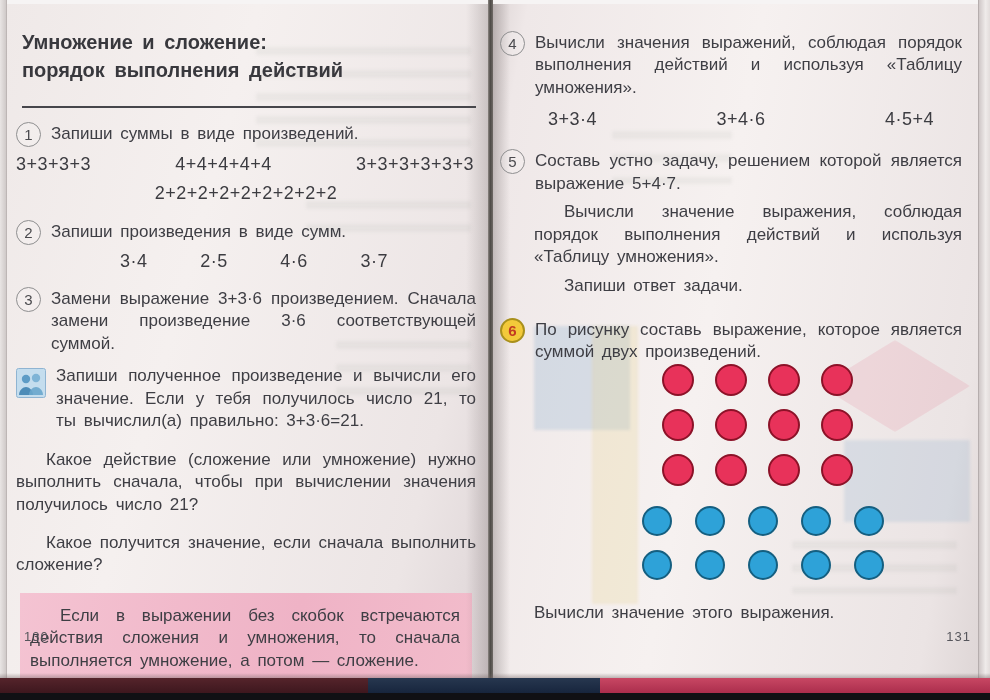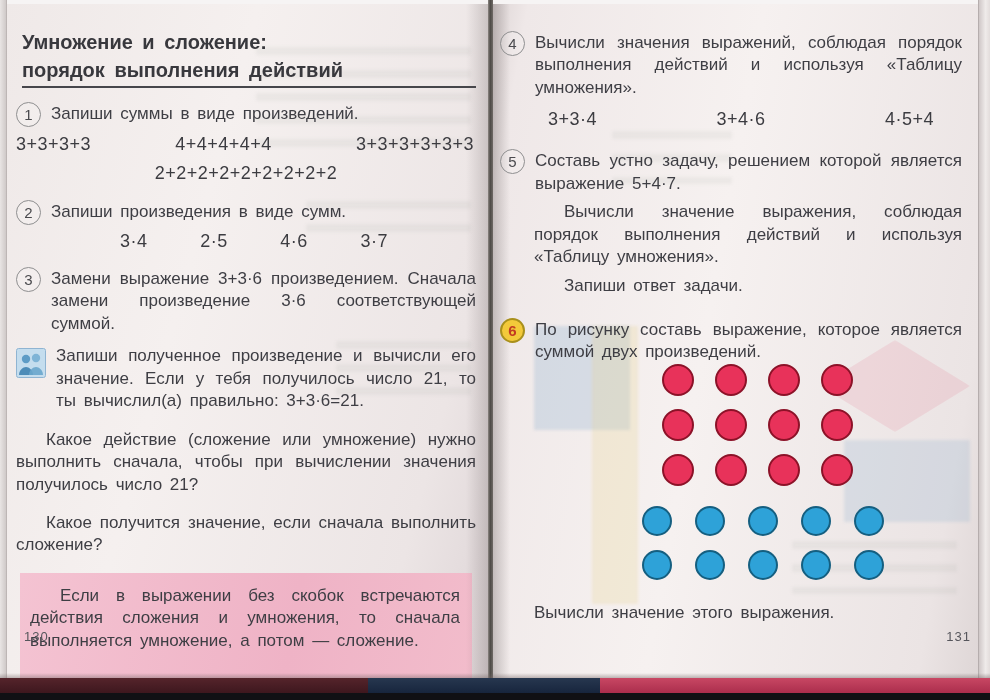--- a/index.html
+++ b/index.html
@@ -35,21 +35,21 @@
   .band.base   { left:0; bottom:0; width:990px; height:7px; background:#101014; }
 
   
   .content { position:relative; height:100%; }
   .page-left  .content { padding:24px 16px 0 10px; }
   .page-right .content { padding:28px 16px 0 42px; }
   p.body-text { font-size:17px; line-height:1.32; text-align:justify; color:#3e3e44; word-spacing:3px; }
   .indent { text-indent:30px; }
 
   .title { font-size:20px; font-weight:bold; line-height:1.4; color:#38383d; word-spacing:4px;
-    border-bottom:2.5px solid #46464b; padding-bottom:2px; margin-left:6px; }
+    border-bottom:2.5px solid #46464b; padding-bottom:22px; margin-left:6px; }
 
   .ex-head { display:flex; align-items:flex-start; gap:10px; }
   .ex-num { flex:0 0 auto; width:25px; height:25px; border:1.6px solid #8f8f90; border-radius:50%;
     font-size:15px; color:#4a4a4e; display:flex; align-items:center; justify-content:center; margin-top:-1px;
     background:rgba(255,255,255,.15); }
   .ex-num.yellow { background:#f3c93a; border:2px solid #a9901c; color:#c23a22; font-weight:bold; }
 
   .math { font-size:18px; letter-spacing:.5px; color:#3c3c41; }
   .row-flex { display:flex; justify-content:space-between; }
 

